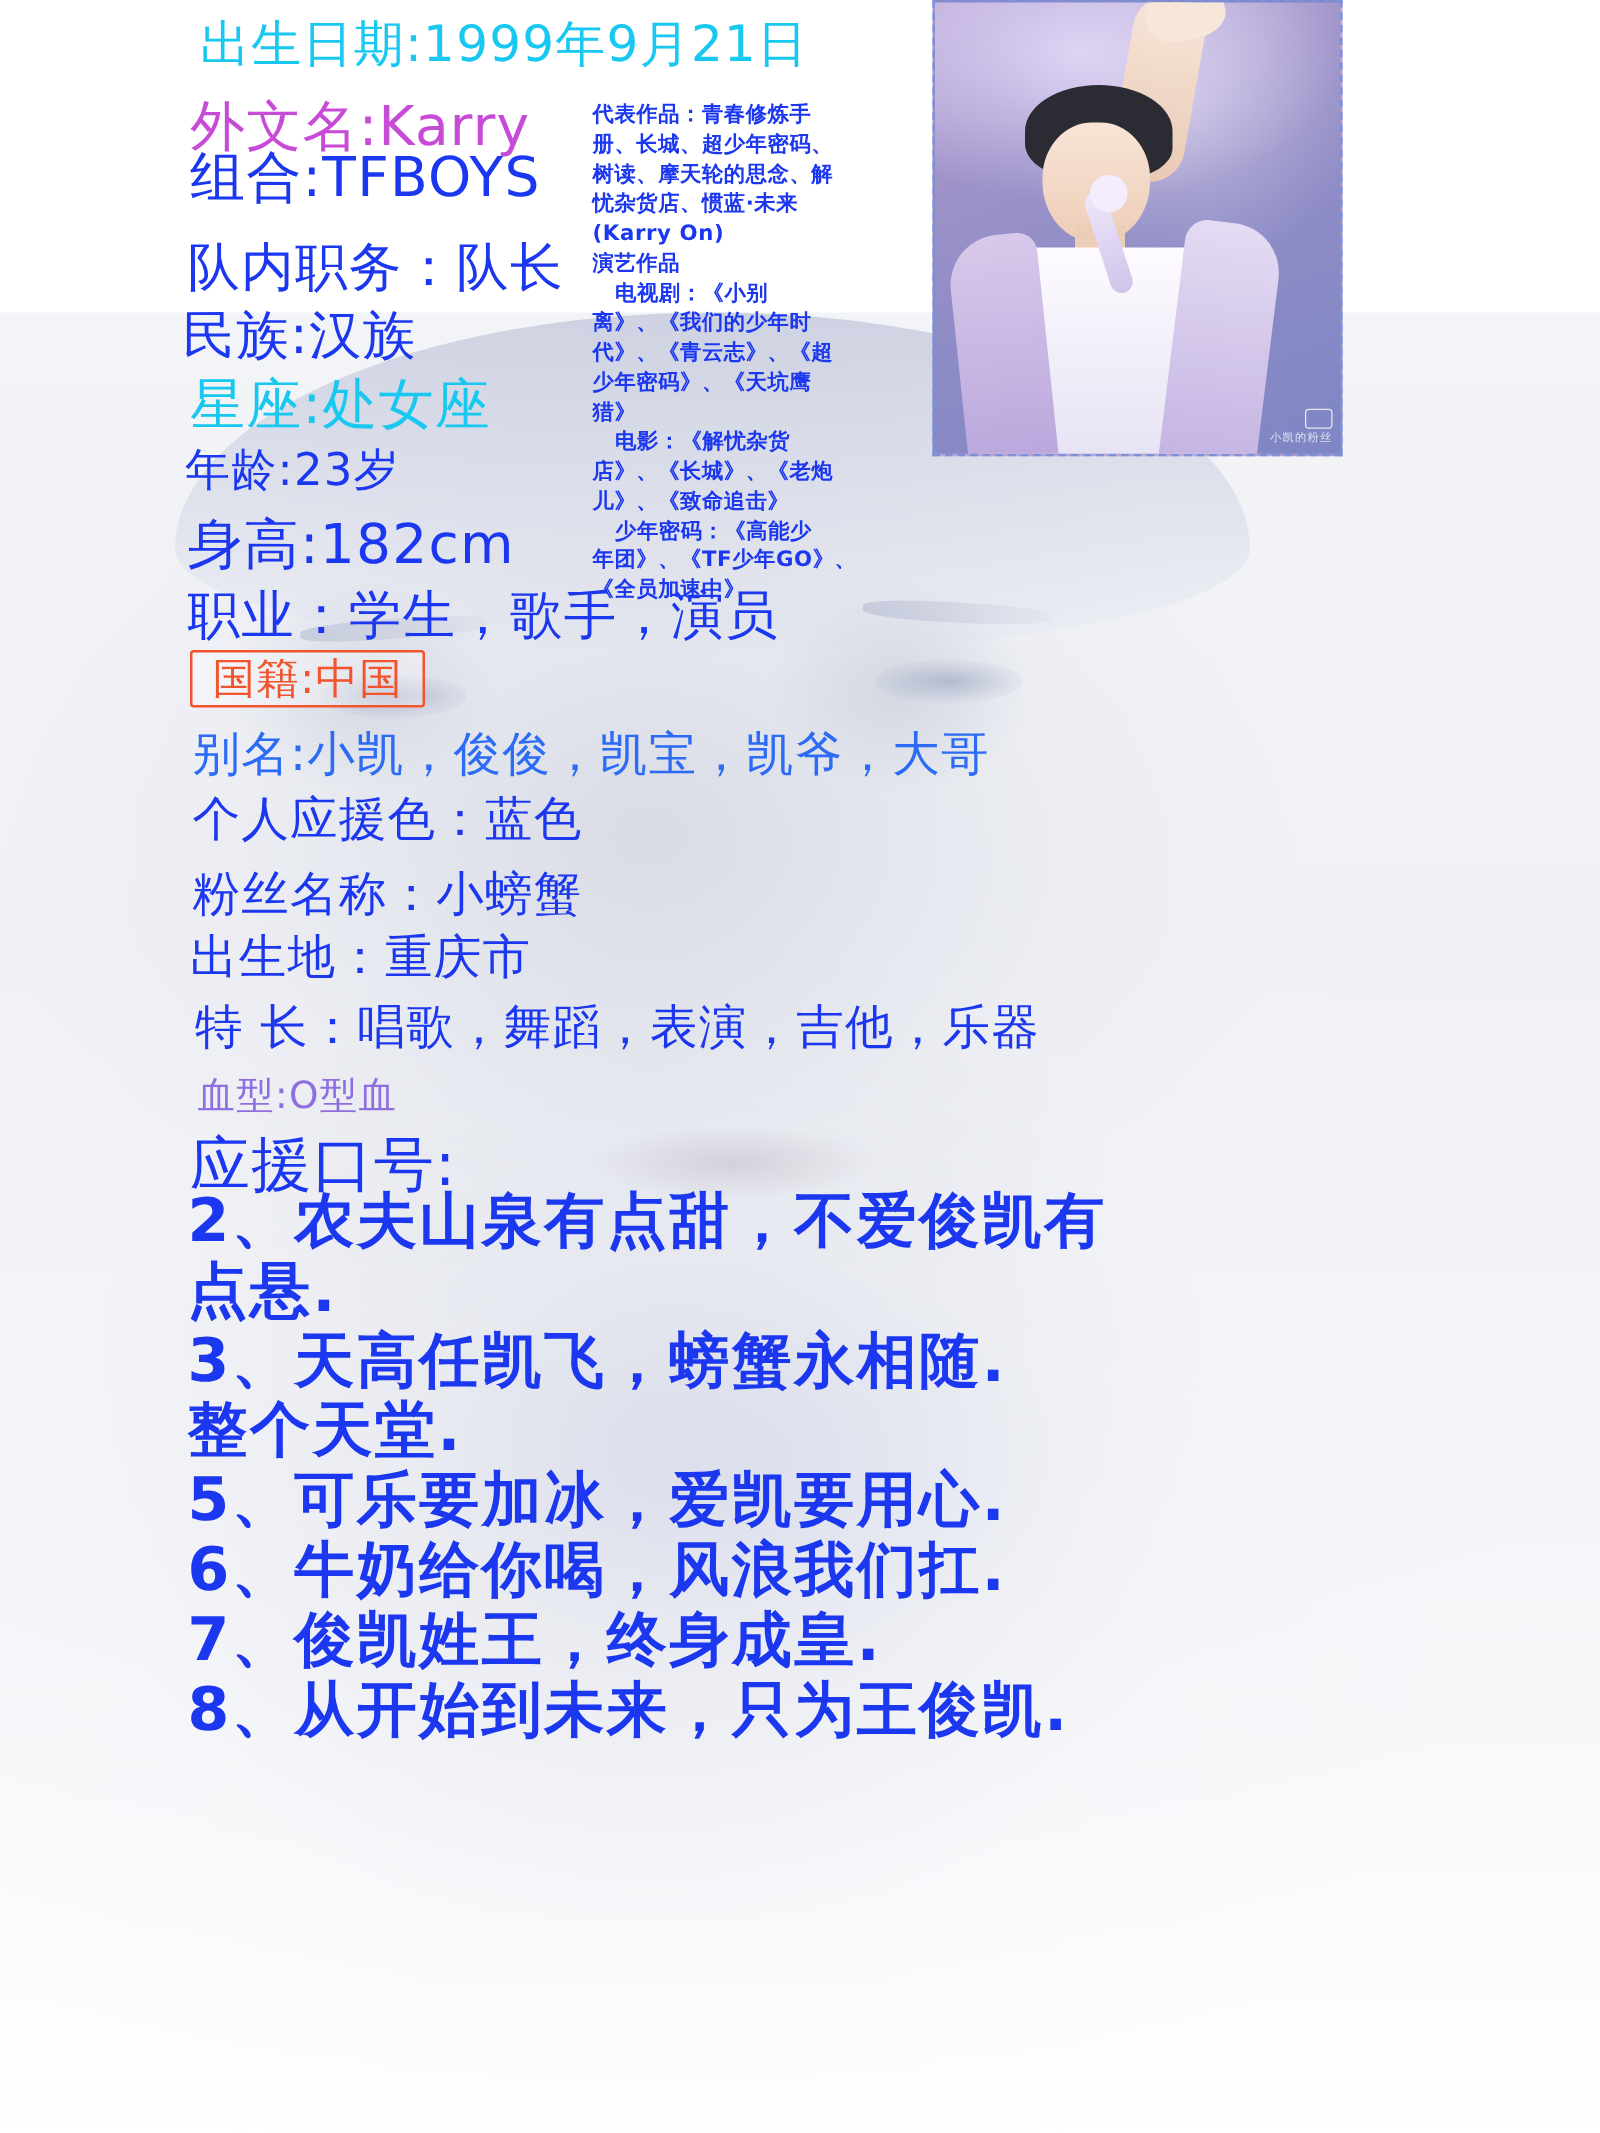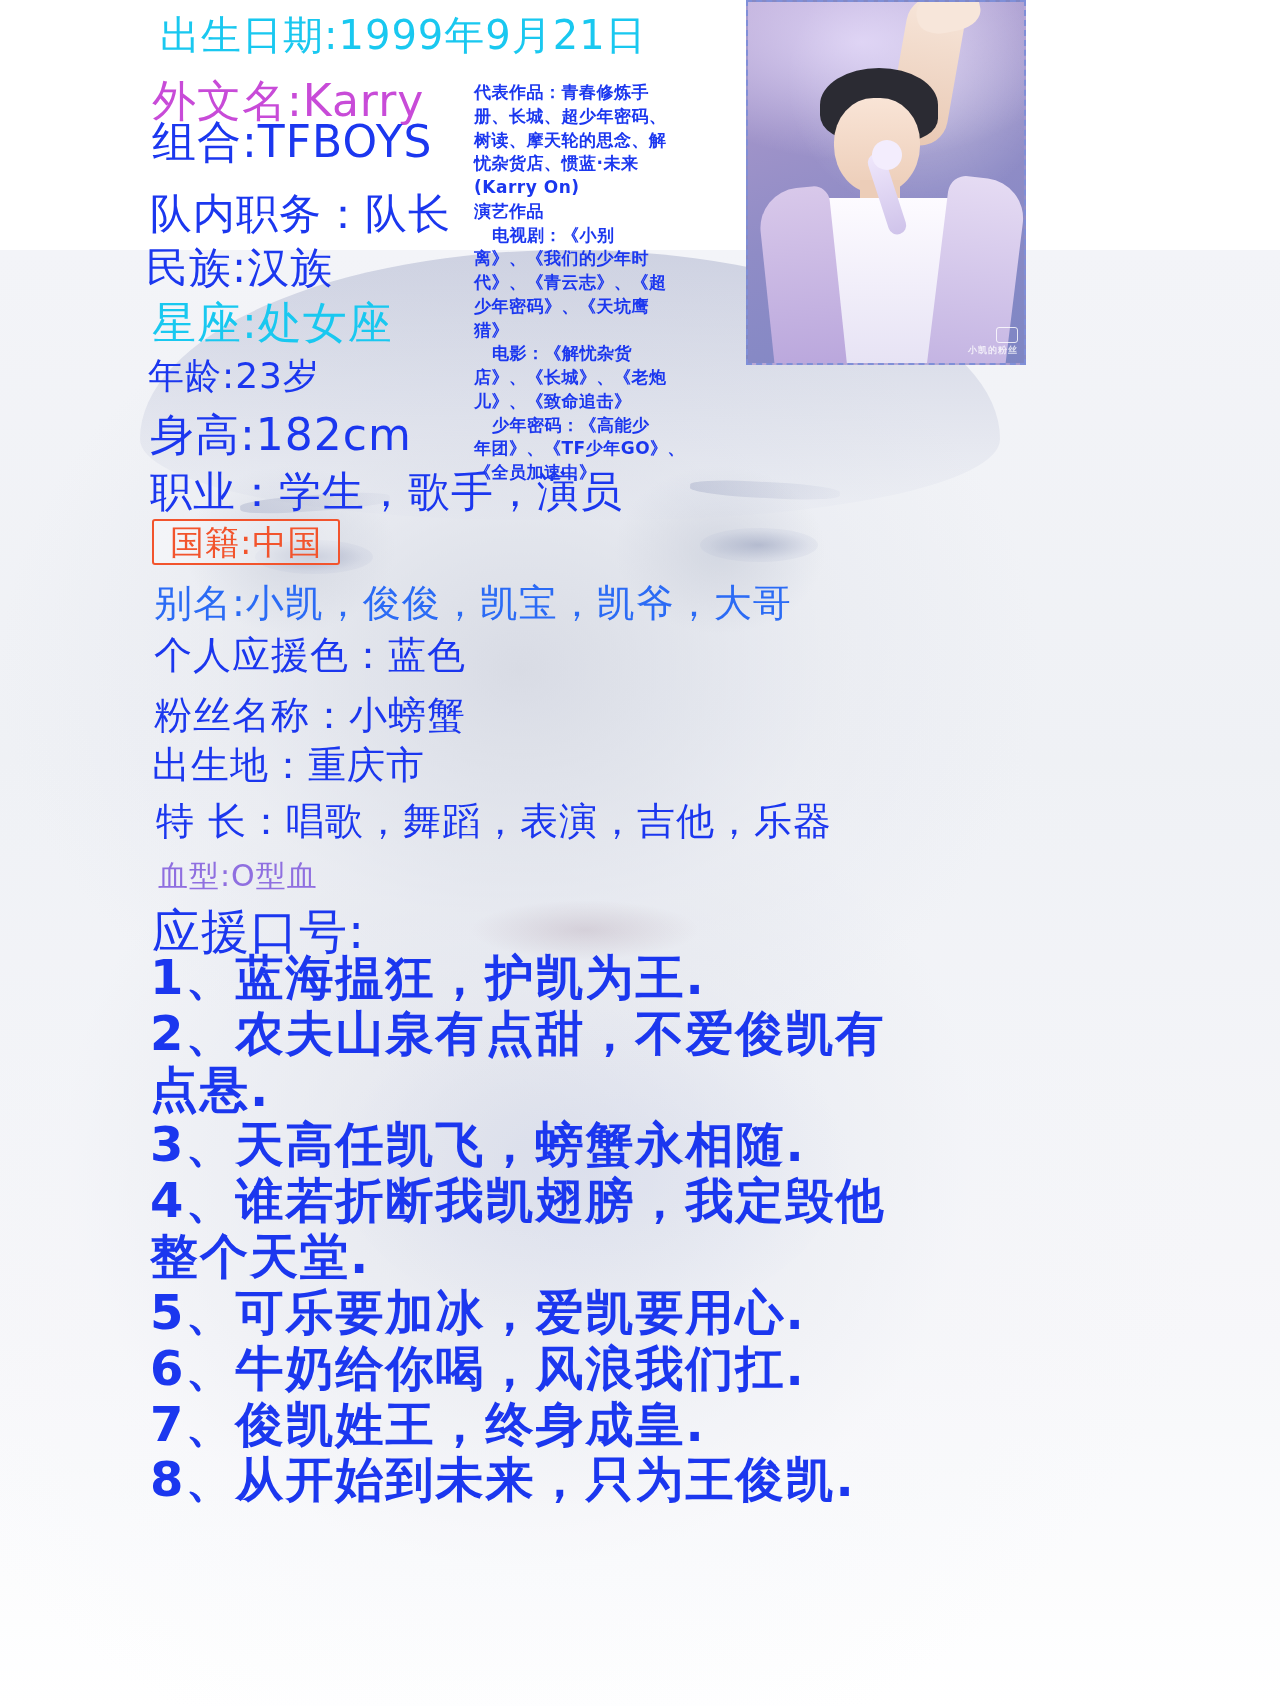--- a/index.html
+++ b/index.html
@@ -101,28 +101,27 @@
   .works{
     position:absolute;left:474px;top:82px;width:240px;
     font-size:17px;line-height:1.28;color:#1b37ef;font-weight:700;
     letter-spacing:.5px;
   }
   .works p{margin:0 0 2px 0;}
   .works .indent{text-indent:18px;}
 
   
   .photo{
-    position:absolute;left:746px;top:0;width:280px;height:365px;
+    position:absolute;left:746px;top:0;width:328px;height:365px;
     border:2px dashed #7f8fd8;
     background:
       radial-gradient(circle at 62% 22%, rgba(255,255,255,.35), rgba(255,255,255,0) 40%),
       linear-gradient(160deg,#b9a8d6 0%,#9f93c9 30%,#8f8cc6 55%,#7e86c4 100%);
     overflow:hidden;
     box-sizing:border-box;
-    font-weight:bold;
   }
   .photo .stage-glow{
     position:absolute;left:-30px;top:-40px;width:360px;height:200px;
     background:radial-gradient(ellipse at 40% 40%, rgba(236,226,255,.75), rgba(160,150,210,0) 70%);
   }
   .photo .arm{
     position:absolute;left:150px;top:-6px;width:58px;height:150px;
     background:linear-gradient(180deg,#f7e6da,#e9c9b4);
     border-radius:28px;transform:rotate(10deg);
   }
@@ -245,25 +244,23 @@
     <p class="indent">电影：《解忧杂货</p>
     <p>店》、《长城》、《老炮</p>
     <p>儿》、《致命追击》</p>
     <p class="indent">少年密码：《高能少</p>
     <p>年团》、《TF少年GO》、</p>
     <p>《全员加速中》</p>
   </div>
 
   <div class="row hand slogan-title">应援口号:</div>
   <div class="slogans">
-    <p class="sl hand">1、蓝海揾狂，护凯为王.</p>
     <p class="sl hand">2、农夫山泉有点甜，不爱俊凯有</p>
     <p class="sl hand">点悬.</p>
     <p class="sl hand">3、天高任凯飞，螃蟹永相随.</p>
-    <p class="sl hand">4、谁若折断我凯翅膀，我定毁他</p>
     <p class="sl hand">整个天堂.</p>
     <p class="sl hand">5、可乐要加冰，爱凯要用心.</p>
     <p class="sl hand">6、牛奶给你喝，风浪我们扛.</p>
     <p class="sl hand">7、俊凯姓王，终身成皇.</p>
     <p class="sl hand">8、从开始到未来，只为王俊凯.</p>
   </div>
 
 </div>
 
 </body></html>

